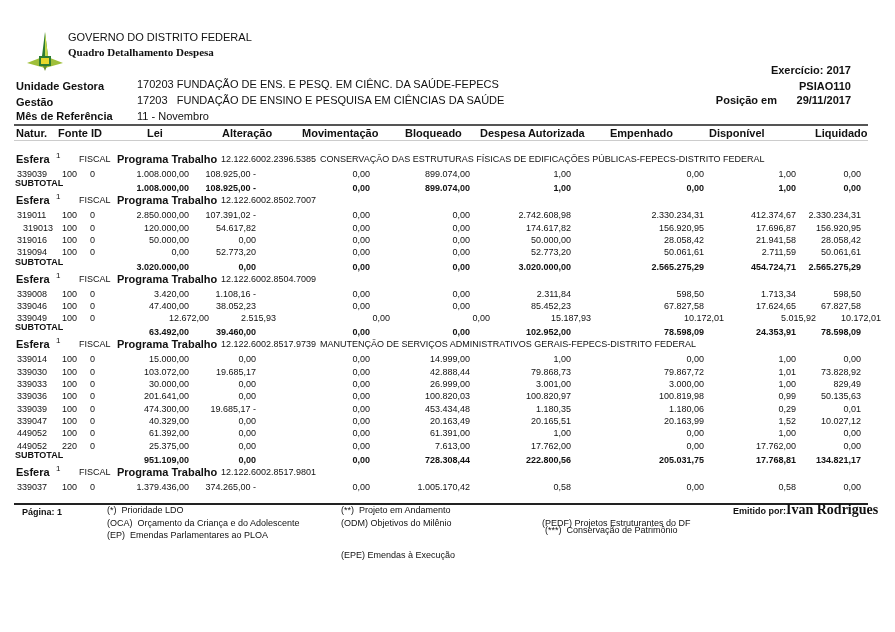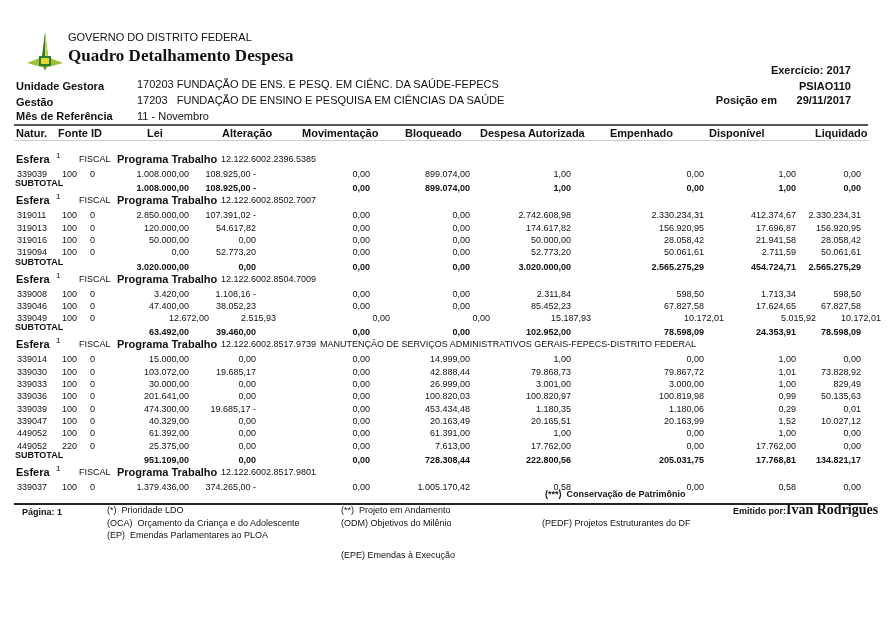--- a/index.html
+++ b/index.html
@@ -1,20 +1,20 @@
 <!DOCTYPE html>
 <html><head>
 <meta charset="utf-8">
 <style>
   html, body { margin:0; padding:0; background:#ffffff; }
   body { width:895px; height:632px; position:relative; overflow:hidden; color:#111; font-family:"Liberation Sans", sans-serif; }
   .abs { position:absolute; white-space:nowrap; }
   .logo { position:absolute; left:25px; top:30px; width:40px; height:42px; }
   .gov { left:68px; top:31px; font-size:11px; }
-  .title { left:68px; top:46px; font-family:"Liberation Serif", serif; font-weight:bold; font-size:17px; }
+  .title { left:68px; top:46px; font-family:"Liberation Serif", serif; font-weight:bold; font-size:11px; }
   .lbl { font-size:11px; }
   .val { font-size:11px; }
   .right { text-align:right; font-size:11px; font-weight:bold; }
   .rule { position:absolute; left:14px; width:854px; height:0; }
   .hdr { position:absolute; top:127px; font-size:11px; font-weight:bold; white-space:nowrap; }
   .row { position:absolute; left:0; width:895px; height:12px; font-size:9px; }
   .row span { position:absolute; white-space:nowrap; }
   .sub { font-weight:bold; }
   .num { text-align:right; }
   .esf-lbl { font-size:11px; font-weight:bold; }
@@ -64,20 +64,21 @@
   </div>
 <div class="rule" style="top:140px; border-top:1px solid #ccc;"></div>
 
 <div id="report-body">
     <div class="row" style="top: 153px; height: 14px;">
       <span class="esf-lbl" style="left: 16px; top: 0px;">Esfera</span>
       <span style="left: 56px; top: -2px; font-size: 8px;">1</span>
       <span style="left: 79px; top: 1px; font-size: 9px;">FISCAL</span>
       <span class="prog-lbl" style="left: 117px; top: 0px;">Programa Trabalho</span>
       <span style="left: 221px; top: 1px; font-size: 9px;">12.122.6002.2396.5385</span>
+      <span style="left: 320px; top: 1px; font-size: 9px;">CONSERVAÇÃO DAS ESTRUTURAS FÍSICAS DE EDIFICAÇÕES PÚBLICAS-FEPECS-DISTRITO FEDERAL</span>
     </div>
     <div class="row" style="top: 169px;">
       <span style="left: 17px;">339039</span>
       <span style="left: 62px;">100</span>
       <span style="left: 90px;">0</span>
       <span class="num" style="right: 706px;">1.008.000,00</span>
       <span class="num" style="right: 639px;">108.925,00 -</span>
       <span class="num" style="right: 525px;">0,00</span>
       <span class="num" style="right: 425px;">899.074,00</span>
       <span class="num" style="right: 324px;">1,00</span>
@@ -110,21 +111,21 @@
       <span class="num" style="right: 706px;">2.850.000,00</span>
       <span class="num" style="right: 639px;">107.391,02 -</span>
       <span class="num" style="right: 525px;">0,00</span>
       <span class="num" style="right: 425px;">0,00</span>
       <span class="num" style="right: 324px;">2.742.608,98</span>
       <span class="num" style="right: 191px;">2.330.234,31</span>
       <span class="num" style="right: 99px;">412.374,67</span>
       <span class="num" style="right: 34px;">2.330.234,31</span>
     </div>
     <div class="row" style="top: 222.6px;">
-      <span style="left: 17px;">319013</span>
+      <span style="left: 23px;">319013</span>
       <span style="left: 62px;">100</span>
       <span style="left: 90px;">0</span>
       <span class="num" style="right: 706px;">120.000,00</span>
       <span class="num" style="right: 639px;">54.617,82</span>
       <span class="num" style="right: 525px;">0,00</span>
       <span class="num" style="right: 425px;">0,00</span>
       <span class="num" style="right: 324px;">174.617,82</span>
       <span class="num" style="right: 191px;">156.920,95</span>
       <span class="num" style="right: 99px;">17.696,87</span>
       <span class="num" style="right: 34px;">156.920,95</span>
@@ -370,16 +371,16 @@
 
 <div class="rule" style="top:503px; border-top:2px solid #222;"></div>
 
 <div class="abs foot" style="left:22px; top:507px; font-weight:bold;">Página: 1</div>
 <div class="abs foot" style="left:107px; top:505px; white-space:pre;">(*)  Prioridade LDO</div>
 <div class="abs foot" style="left:107px; top:518px; white-space:pre;">(OCA)  Orçamento da Criança e do Adolescente</div>
 <div class="abs foot" style="left:107px; top:530px; white-space:pre;">(EP)  Emendas Parlamentares ao PLOA</div>
 <div class="abs foot" style="left:341px; top:505px; white-space:pre;">(**)  Projeto em Andamento</div>
 <div class="abs foot" style="left:341px; top:518px; white-space:pre;">(ODM) Objetivos do Milênio</div>
 <div class="abs foot" style="left:341px; top:530px; white-space:pre;margin-top:20px;">(EPE) Emendas à Execução</div>
-<div class="abs foot" style="left:545px; top:489px; white-space:pre;font-weight:bold;">(***)  Conservação de Patrimônio</div>
+<div class="abs foot" style="left:545px; top:525px; white-space:pre;">(***)  Conservação de Patrimônio</div>
 <div class="abs foot" style="left:542px; top:518px; white-space:pre;">(PEDF) Projetos Estruturantes do DF</div>
 <div class="abs foot" style="left:733px; top:506px; font-weight:bold;">Emitido por:</div>
 <div class="abs" style="left:786px; top:502px; font-family:'Liberation Serif', serif; font-weight:bold; font-size:14px;">Ivan Rodrigues</div>
 
 </body></html>

